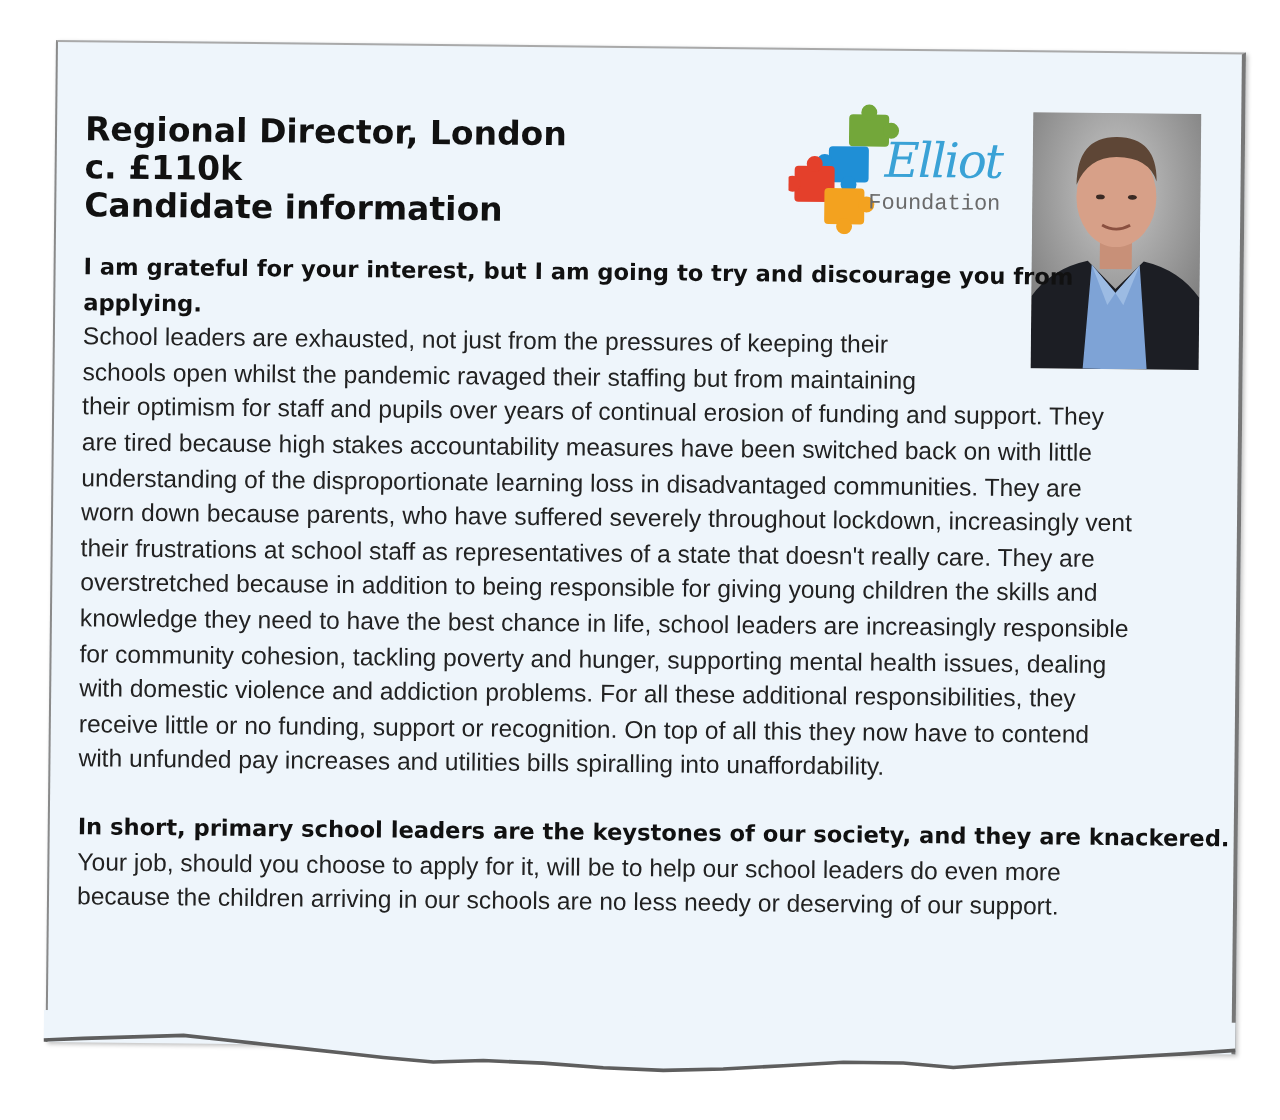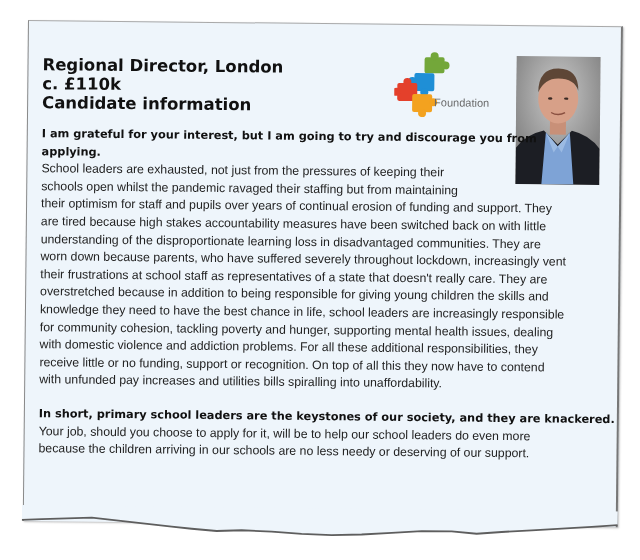--- a/index.html
+++ b/index.html
@@ -29,21 +29,21 @@
   .logo {
     position:absolute; left:366px; top:26px; width:112px; height:66px;
   }
   .logo-text-elliot {
     position:absolute; left:48px; top:15px;
     font-family:"DejaVu Serif", serif; font-style:italic;
     font-size:24px; color:#3aa2d6; letter-spacing:-1px;
   }
   .logo-text-foundation {
     position:absolute; left:40px; top:45px;
-    font-family:Liberation Sans, sans-serif; font-size:11px; color:#6a6a6a;
+    font-family:Liberation Mono, monospace; font-size:11px; color:#6a6a6a;
   }
   .photo {
     position:absolute; left:488px; top:30px; width:84px; height:128px;
     background: linear-gradient(180deg, #a9a9a9 0%, #8d8d8d 40%, #6f6f6f 100%);
     overflow:hidden;
   }
   .body-text {
     position:absolute; left:14px; top:104px; width:560px;
     font-family:"Liberation Sans", sans-serif; font-size:12.3px; line-height:17.6px; color:#222;
   }
@@ -82,20 +82,21 @@
         <circle cx="2" cy="13" r="4" fill="#e4402b"></circle>
         <circle cx="13" cy="3" r="4" fill="#e4402b"></circle>
       </g>
 
       <g transform="translate(14,40)">
         <rect x="4" y="3" width="20" height="18" rx="2" fill="#f3a21f"></rect>
         <circle cx="14" cy="22" r="4" fill="#f3a21f"></circle>
         <circle cx="25" cy="11" r="4" fill="#f3a21f"></circle>
       </g>
     </svg>
+    <div class="logo-text-elliot">Elliot</div>
     <div class="logo-text-foundation">Foundation</div>
   </div>
 
   <div class="photo" title="Portrait of man in dark jacket and blue shirt">
     <svg width="84" height="128" viewBox="0 0 84 128">
       <defs>
         <radialGradient id="bg" cx="50%" cy="30%" r="70%">
           <stop offset="0%" stop-color="#c9c9c9"></stop>
           <stop offset="100%" stop-color="#7a7a7a"></stop>
         </radialGradient>

